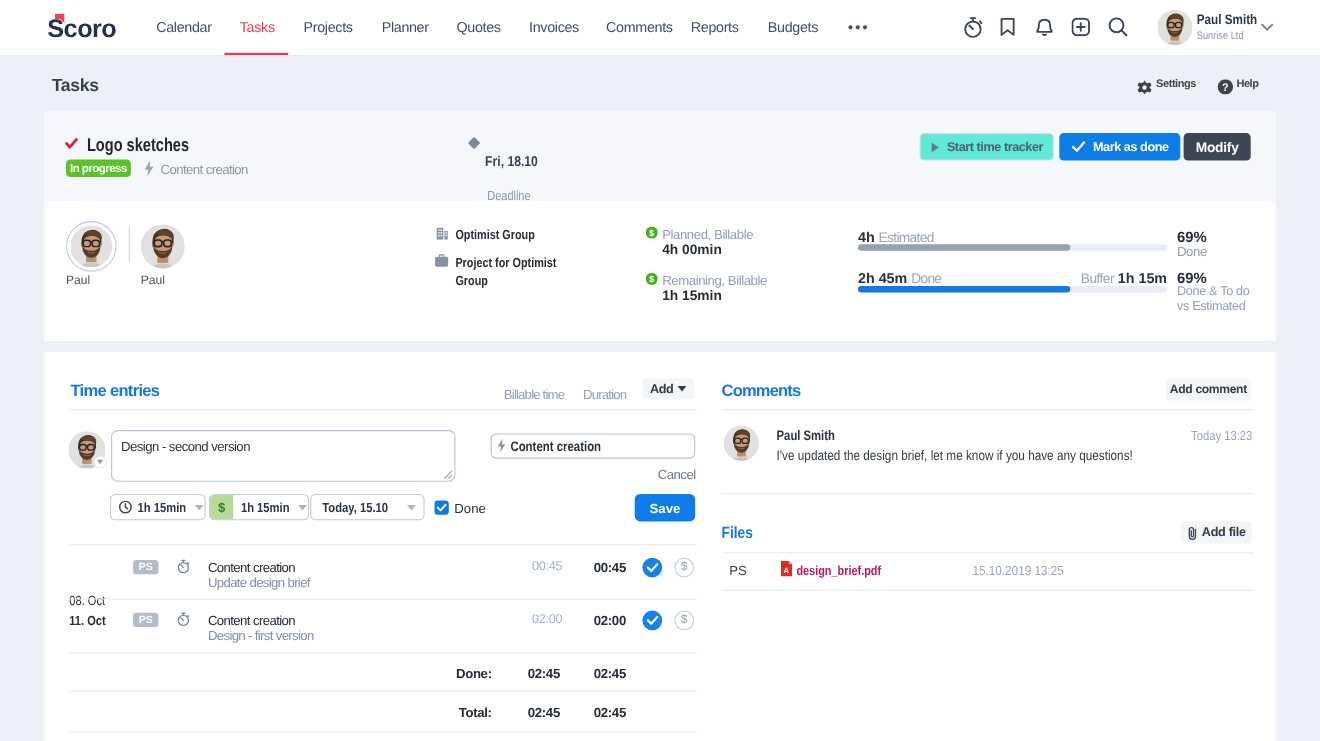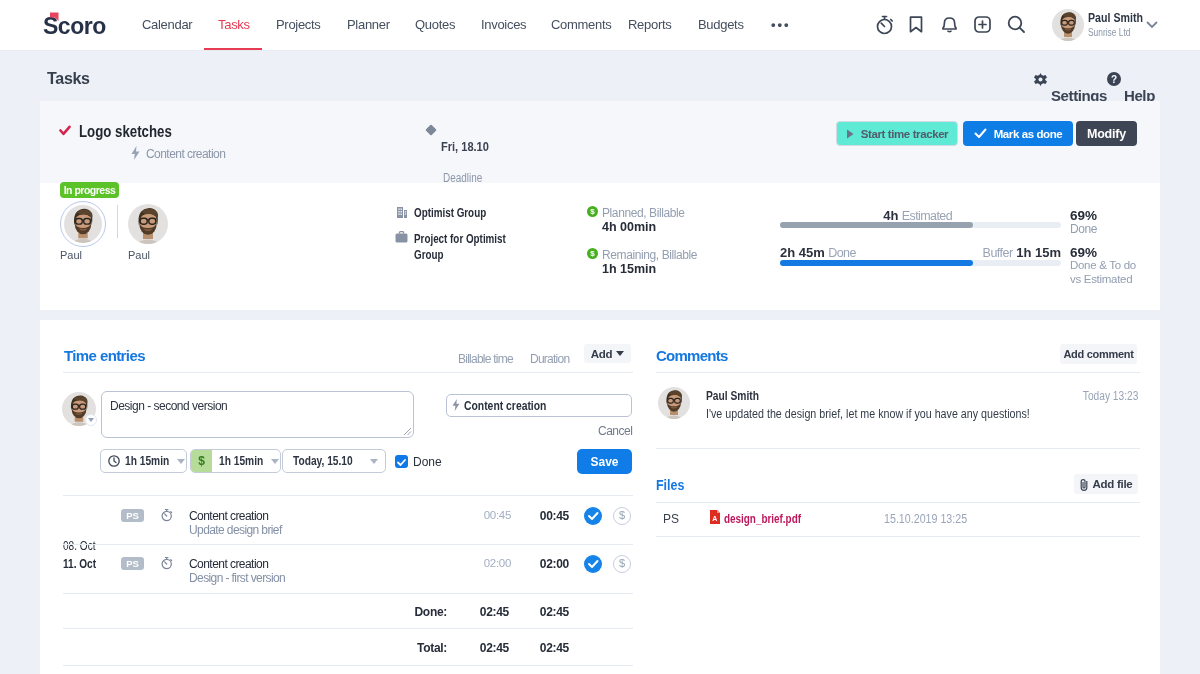--- a/index.html
+++ b/index.html
@@ -9,26 +9,26 @@
 .sx { display:inline-block; transform-origin:0 50%; white-space:nowrap; }
 
 .topbar { position:absolute; left:0; top:0; width:1200px; height:51px; background:#fff; border-bottom:1px solid #e8ebf1; }
 .nav { position:absolute; top:0; height:50px; line-height:50px; font-size:13px; letter-spacing:-0.3px; color:#454f5f; }
 .nav.red { color:#e83a52; }
 .redline { position:absolute; left:204px; top:48px; width:58px; height:2px; background:#e83a52; }
 .uname { position:absolute; left:1088px; top:11px; font-size:12.5px; font-weight:bold; color:#2d3644; }
 .uco { position:absolute; left:1088px; top:27px; font-size:10px; color:#8b96a8; }
 
 .pgtitle { position:absolute; left:47px; top:70px; font-size:16px; font-weight:bold; color:#363f4e; letter-spacing:-0.3px; }
-.hright { position:absolute; top:87px; font-size:15px; font-weight:bold; letter-spacing:-0.4px; color:#3b4454; }
+.hright { position:absolute; top:71px; font-size:10px; font-weight:bold; letter-spacing:-0.4px; color:#3b4454; }
 
 .c1head { position:absolute; left:40px; top:101px; width:1120px; height:82px; background:#f5f7fb; }
 .c1body { position:absolute; left:40px; top:183px; width:1120px; height:127px; background:#ffffff; }
 .tasktitle { position:absolute; left:79px; top:122px; font-size:17px; font-weight:bold; color:#22272f; }
-.pill { position:absolute; left:60px; top:145px; width:59px; height:16px; background:#5bc228; border-radius:4px; color:#fff; font-size:10.5px; font-weight:bold; letter-spacing:-0.5px; text-align:center; line-height:16px;margin-top:37px; }
+.pill { position:absolute; left:60px; top:145px; width:59px; height:16px; background:#5bc228; border-radius:4px; color:#fff; font-size:10.5px; font-weight:bold; letter-spacing:-0.5px; text-align:center; line-height:16px; }
 .ccgrey { position:absolute; left:146px; top:147px; font-size:12px; letter-spacing:-0.55px; color:#8c96a8; }
 .dl1 { position:absolute; left:443px; top:126px; font-size:12px; color:#8d97a9;margin-top:45px; }
 .dl2 { position:absolute; left:441px; top:139px; font-size:13px; font-weight:bold; color:#3a4252; }
 .btn { position:absolute; top:121px; height:25px; border-radius:4px; font-size:11.5px; font-weight:bold; letter-spacing:-0.4px; display:flex; align-items:center; justify-content:center; }
 .btn1 { left:836px; width:122px; background:#5eead4; border:1px solid #d4dae4; color:#525c6e; }
 .btn2 { left:963px; width:110px; background:#0f7de6; color:#fff; }
 .btn3 { left:1076px; width:61px; background:#3e4554; color:#fff; font-size:12.5px; letter-spacing:-0.2px; }
 
 .avlabel { position:absolute; top:249px; font-size:11px; color:#4a5364; text-align:left; }
 .vsep { position:absolute; left:117px; top:205px; width:1px; height:33px; background:#ccd7ea; }
@@ -200,21 +200,21 @@
   </svg>
 <div class="greylab" style="left:602px;top:206px">Planned, Billable</div>
 <div class="pbold" style="left:602px;top:220px;font-size:12.5px">4h 00min</div>
 <svg class="abs" style="left:587px;top:248px" width="11" height="11" viewBox="0 0 11 11">
     <circle cx="5.5" cy="5.5" r="5.5" fill="#47b01f"></circle>
     <text x="5.5" y="8.2" text-anchor="middle" font-size="8" font-weight="bold" fill="#fff">$</text>
   </svg>
 <div class="greylab" style="left:602px;top:248px">Remaining, Billable</div>
 <div class="pbold" style="left:602px;top:262px;font-size:12.5px">1h 15min</div>
 
-<div class="abs" style="left:780px;top:208px;width:172px;text-align:right;font-size:12.5px;color:#9aa4b6;white-space:nowrap"><b style="color:#2b313d;font-size:13px">4h</b> <span style="letter-spacing:-0.6px">Estimated</span></div>
+<div class="abs" style="left:780px;top:208px;width:172px;font-size:12.5px;color:#9aa4b6;white-space:nowrap"><b style="color:#2b313d;font-size:13px">4h</b> <span style="letter-spacing:-0.6px">Estimated</span></div>
 <div class="bartrack" style="top:222px">
     <div class="barfill" style="width:193px;background:#97a2b0"></div>
   </div>
 <div class="pbold" style="left:1070px;top:208px;font-size:13.5px">69%</div>
 <div class="greylab" style="left:1070px;top:222px;font-size:12px">Done</div>
 <div class="abs" style="left:780px;top:245px;font-size:12.5px;color:#9aa4b6;white-space:nowrap"><b style="color:#2b313d;font-size:13px">2h 45m</b> <span style="letter-spacing:-0.6px">Done</span></div>
 <div class="abs" style="left:889px;top:245px;width:172px;text-align:right;font-size:12.5px;color:#9aa4b6;white-space:nowrap"><span style="letter-spacing:-0.5px">Buffer</span> <b style="color:#2b313d;font-size:13px">1h 15m</b></div>
 <div class="bartrack" style="top:260px">
     <div class="barfill" style="width:193px;background:#1479e2"></div>
   </div>

